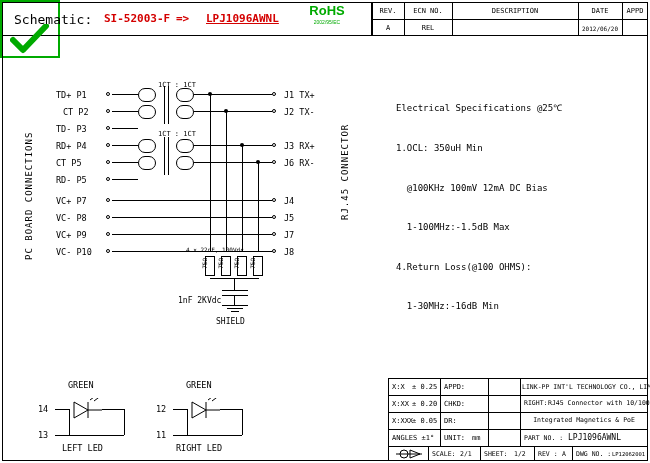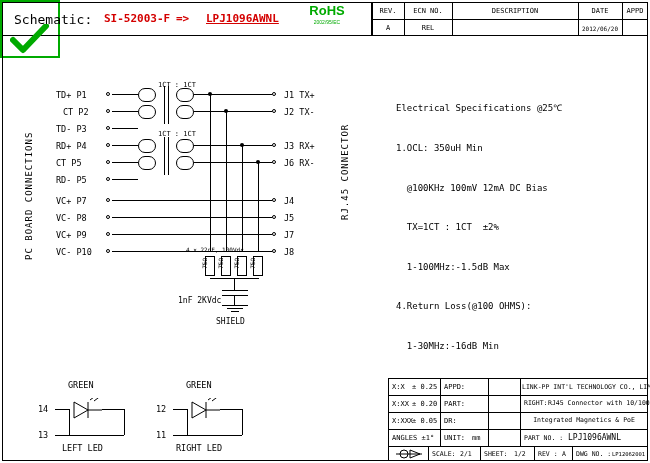--- a/index.html
+++ b/index.html
@@ -170,21 +170,20 @@
   <div class="t pin" style="left:284px;top:158px;">J6 RX-</div>
   <div class="t pin" style="left:284px;top:196px;">J4</div>
   <div class="t pin" style="left:284px;top:213px;">J5</div>
   <div class="t pin" style="left:284px;top:230px;">J7</div>
   <div class="t pin" style="left:284px;top:247px;">J8</div>
 
   <div id="spec" class="t">
     <div>Electrical Specifications @25℃</div>
     <div>1.OCL: 350uH Min</div>
     <div>  @100KHz 100mV 12mA DC Bias</div>
-    <div>  TX=1CT : 1CT  ±2%</div>
     <div>  1-100MHz:-1.5dB Max</div>
     <div>4.Return Loss(@100 OHMS):</div>
     <div>  1-30MHz:-16dB Min</div>
     
     
     
     
     
     
     
@@ -254,21 +253,21 @@
 
   <div class="t" style="left:392px;top:383px;font-size:7px;">X:X</div>
   <div class="t" style="left:412px;top:383px;font-size:7px;">± 0.25</div>
   <div class="t" style="left:392px;top:400px;font-size:7px;">X:XX</div>
   <div class="t" style="left:412px;top:400px;font-size:7px;">± 0.20</div>
   <div class="t" style="left:392px;top:417px;font-size:7px;">X:XXX</div>
   <div class="t" style="left:412px;top:417px;font-size:7px;">± 0.05</div>
   <div class="t" style="left:392px;top:434px;font-size:7px;">ANGLES ±1°</div>
 
   <div class="t" style="left:444px;top:383px;font-size:7px;">APPD:</div>
-  <div class="t" style="left:444px;top:400px;font-size:7px;">PART:</div>
+  <div class="t" style="left:444px;top:400px;font-size:7px;">CHKD:</div>
   <div class="t" style="left:444px;top:417px;font-size:7px;">DR:</div>
   <div class="t" style="left:444px;top:434px;font-size:7px;">UNIT:</div>
   <div class="t" style="left:472px;top:434px;font-size:7px;">mm</div>
 
   <div class="t ctr" style="left:522px;top:383px;width:124px;font-size:6.5px;">LINK-PP INT'L TECHNOLOGY CO., LIMITED</div>
   <div class="t" style="left:524px;top:399px;font-size:6.5px;">RIGHT:</div>
   <div class="t" style="left:548px;top:399px;font-size:6.5px;">RJ45 Connector with 10/100 Base-T</div>
   <div class="t ctr" style="left:522px;top:416px;width:124px;font-size:6.5px;">Integrated Magnetics &amp; PoE</div>
   <div class="t" style="left:524px;top:434px;font-size:6.5px;">PART NO. :</div>
   <div class="t" style="left:568px;top:433px;font-size:8px;">LPJ1096AWNL</div>

